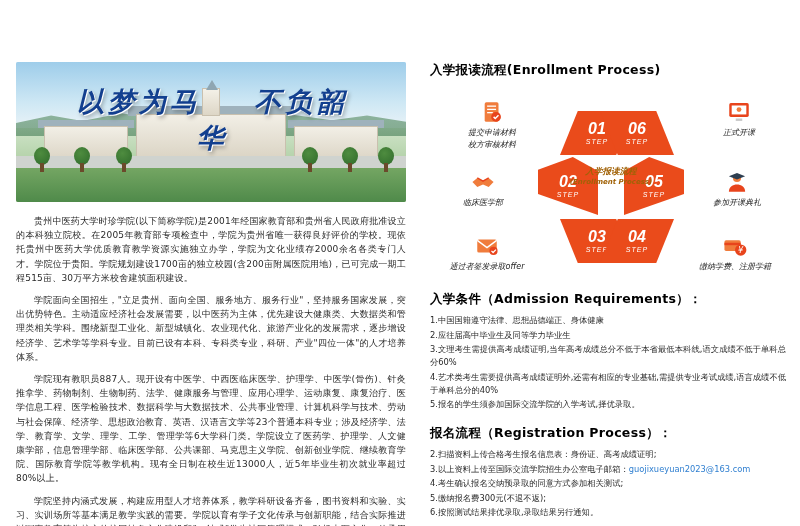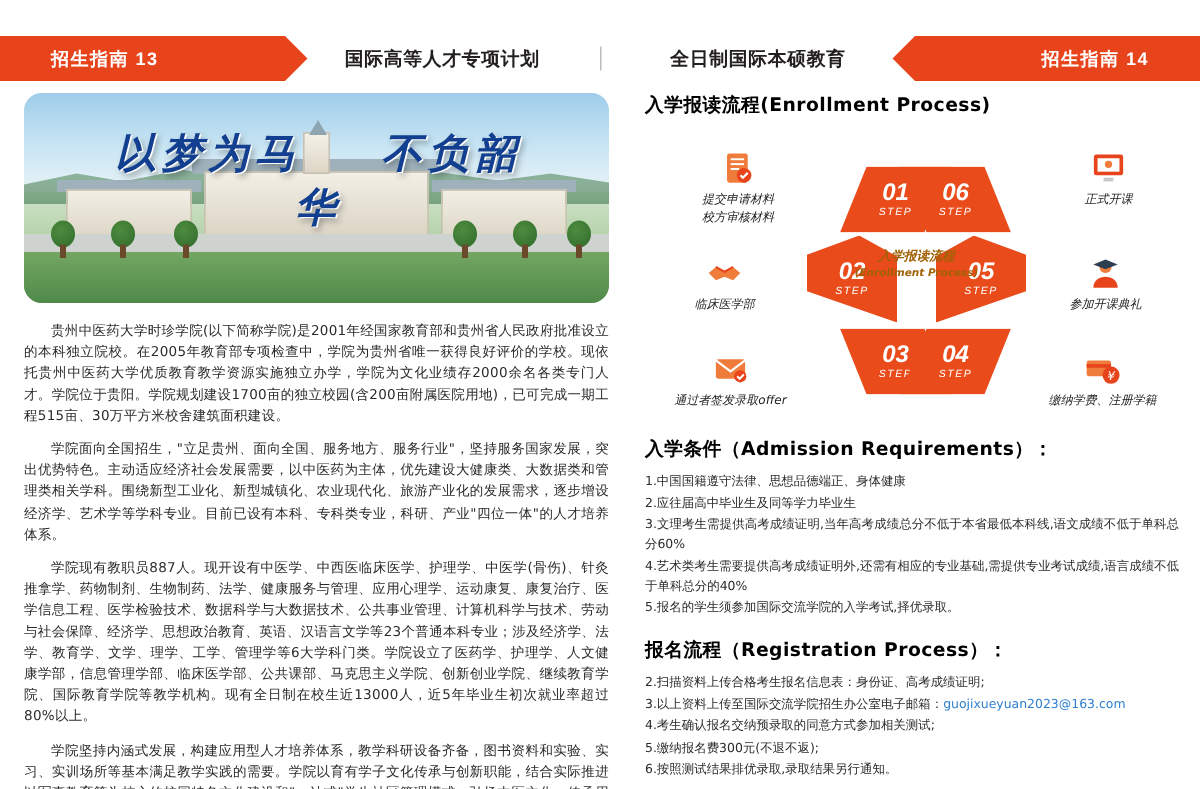--- a/index.html
+++ b/index.html
@@ -48,21 +48,21 @@
   .tb-seg {
     flex:1; height:30px; line-height:30px; text-align:center;
     font-size:12.5px; font-weight:bold; color:#231f20; letter-spacing:.5px;
   }
   .tb-div { width:1px; height:16px; background:#b9bcc0; }
 
   
   .left { position:absolute; left:16px; top:62px; width:390px; height:450px; }
   .photo {
     position:absolute; left:0; top:0; width:390px; height:140px;
-    border-radius:12px; overflow:hidden;
+    border-radius:2px; overflow:hidden;
     background:linear-gradient(180deg,#bfe0f2 0%,#e6f2f8 46%,#cfe4c9 47%,#8fb97e 100%);
   }
   .sky { position:absolute; left:0; top:0; width:100%; height:66px;
     background:linear-gradient(180deg,#9ecdea 0%,#cde7f4 60%,#e9f3f7 100%); }
   .hills { position:absolute; left:0; top:40px; width:100%; height:34px;
     background:linear-gradient(180deg,#7fa98c 0%,#5d8f6a 100%); opacity:.75;
     clip-path:polygon(0% 62%,9% 40%,17% 56%,27% 33%,38% 52%,49% 30%,60% 50%,70% 36%,81% 54%,90% 40%,100% 58%,100% 100%,0% 100%); }
   .bld {
     position:absolute; background:linear-gradient(180deg,#f2efe6 0%,#d9d2c2 100%);
     border:1px solid #c9c0ae;
@@ -166,33 +166,20 @@
   }
   .mail { color:#2f7fd0; }
 
   .gap { height:10px; }
 </style>
 </head>
 <body>
 
 <div class="page">
 
-  <div class="topbar">
-    <div class="tb-left"></div>
-    <div class="tb-label l">招生指南 13</div>
-
-    <div class="tb-mid">
-      <div class="tb-seg">国际高等人才专项计划</div>
-      <div class="tb-div"></div>
-      <div class="tb-seg">全日制国际本硕教育</div>
-    </div>
-
-    <div class="tb-right"></div>
-    <div class="tb-label r">招生指南 14</div>
-  </div>
 
   <div class="left">
 
     <div class="photo">
       <div class="sky"></div>
       <div class="hills"></div>
       <div class="bld mainroof"></div>
       <div class="bld main"></div>
       <div class="tower"></div>
       <div class="bld l1r"></div>

